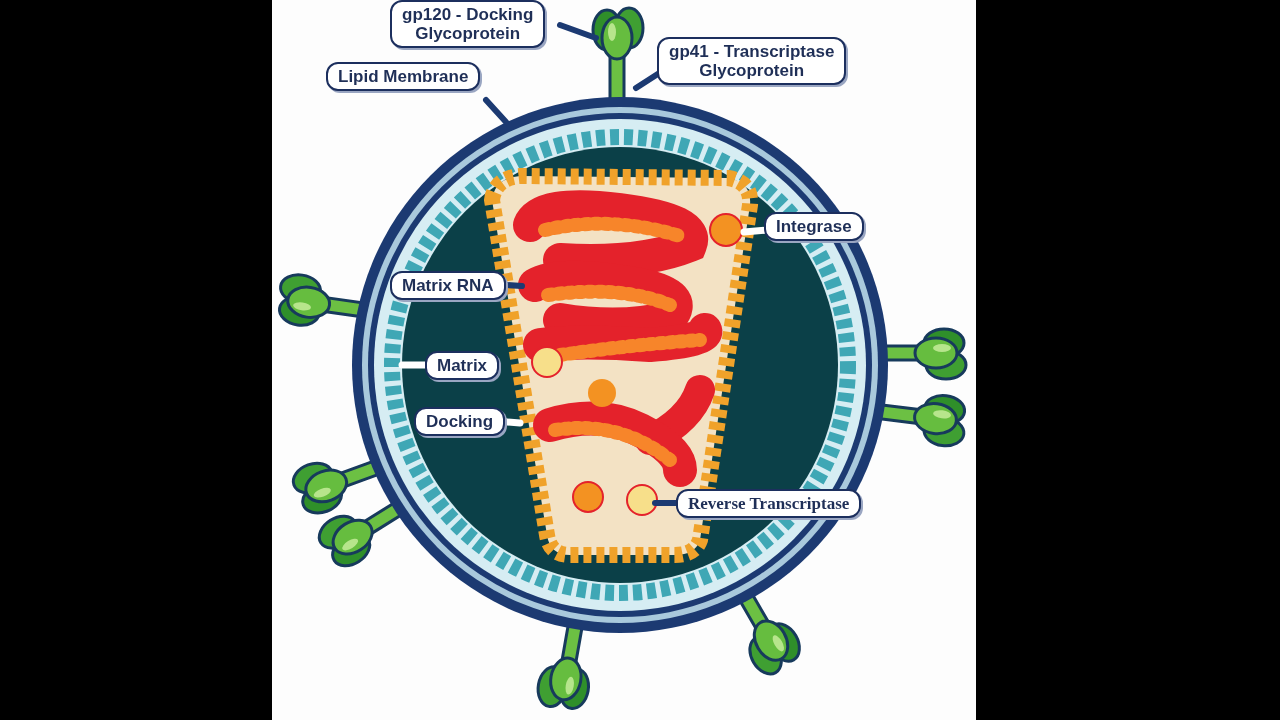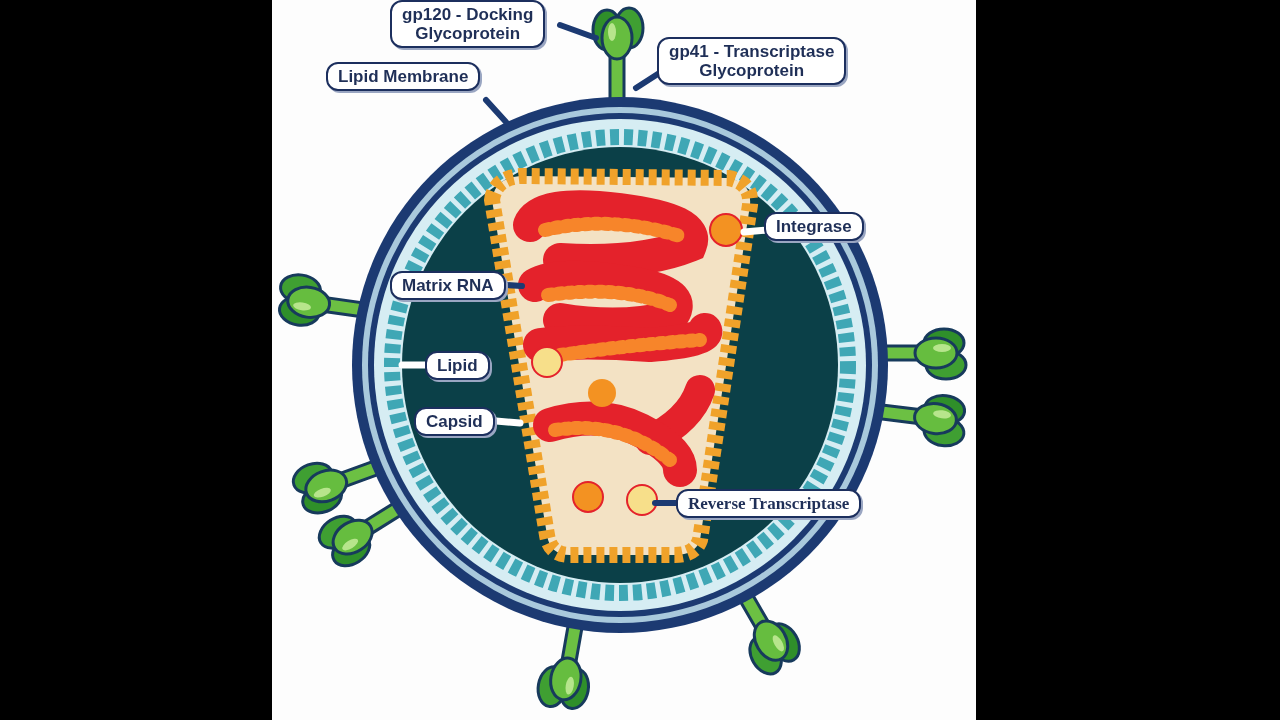--- a/index.html
+++ b/index.html
@@ -91,15 +91,15 @@
   <div>gp120 - Docking</div>
   <div>Glycoprotein</div>
 </div>
 <div class="label" style="left:657px;top:37px;">
   <div>gp41 - Transcriptase</div>
   <div>Glycoprotein</div>
 </div>
 <div class="label" style="left:326px;top:62px;">Lipid Membrane</div>
 <div class="label" style="left:764px;top:212px;">Integrase</div>
 <div class="label" style="left:390px;top:271px;">Matrix RNA</div>
-<div class="label" style="left:425px;top:351px;">Lipid</div>
-<div class="label" style="left:414px;top:407px;">Capsid</div>
+<div class="label" style="left:425px;top:351px;">Matrix</div>
+<div class="label" style="left:414px;top:407px;">Docking</div>
 <div class="label" style="left:676px;top:489px;font-family:Liberation Serif, serif;">Reverse Transcriptase</div>
 
 </body></html>

